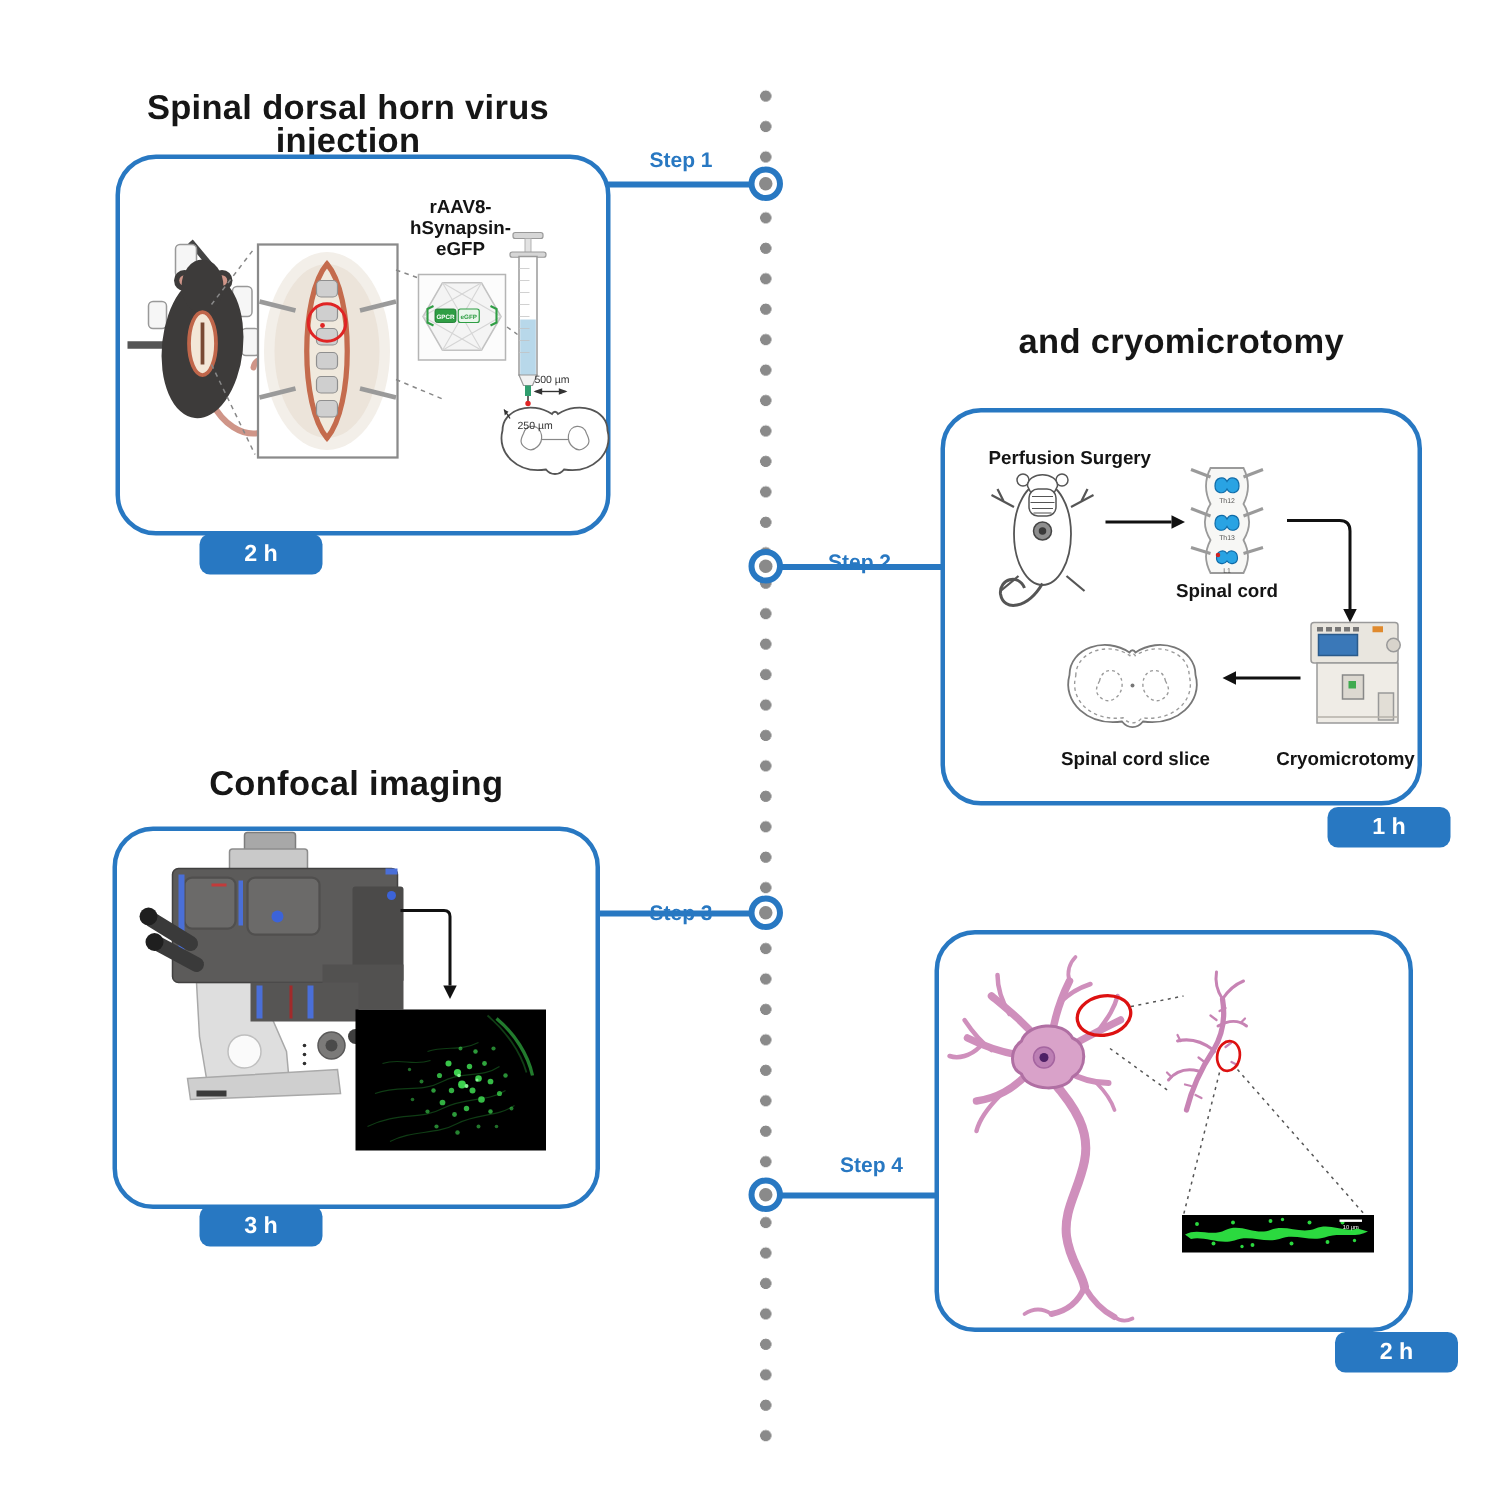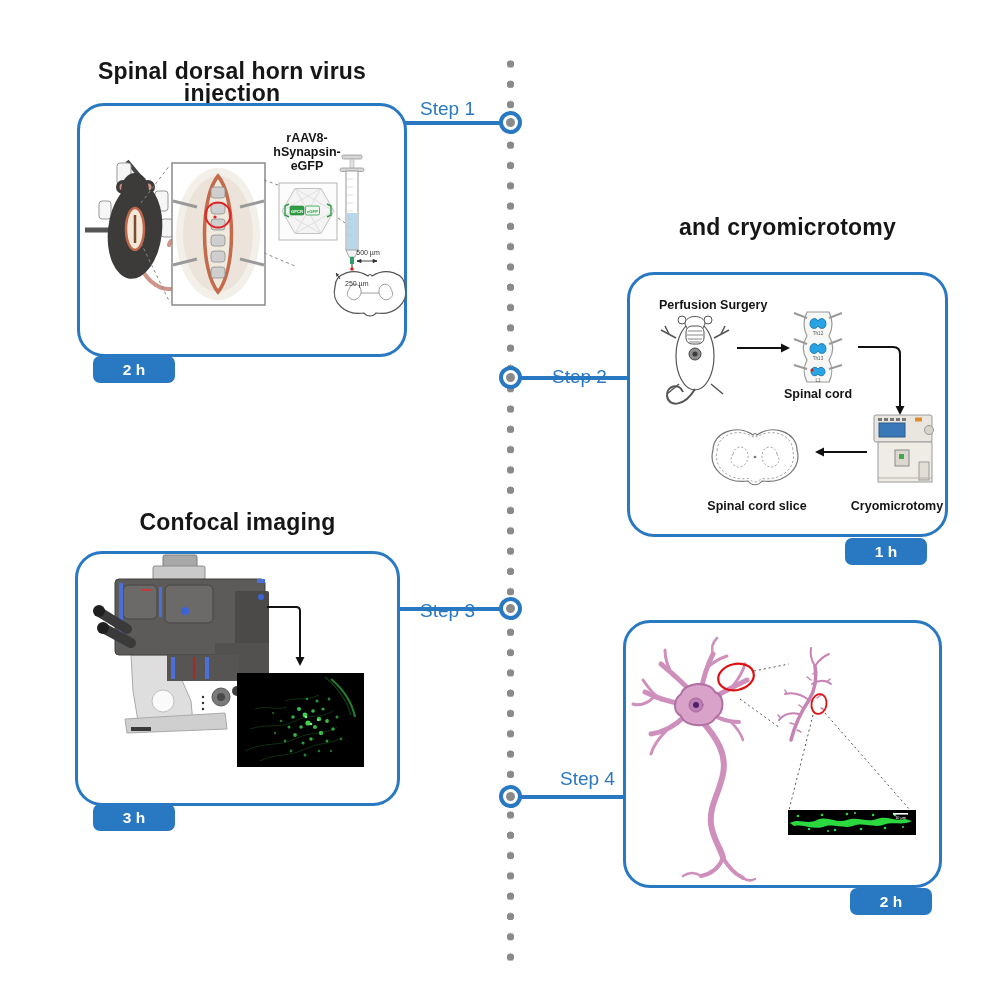--- a/index.html
+++ b/index.html
@@ -20,24 +20,24 @@
     position:absolute;border:3.5px solid var(--blue);border-radius:27px;
     background:#fff;box-sizing:border-box;
   }
   .title{
     position:absolute;font-weight:700;font-size:23px;color:#161616;
     text-align:center;line-height:22px;letter-spacing:.2px;
   }
   .badge{
     position:absolute;width:82px;height:27px;background:var(--blue);
     color:#fff;font-weight:700;font-size:15.5px;border-radius:7px;
-    display:flex;align-items:center;justify-content:center;z-index:6;
+    display:flex;align-items:center;justify-content:center;z-index:6;margin-left:40px;
   }
   .step-label{
-    position:absolute;color:var(--blue);font-weight:400;font-size:19px;z-index:5;
+    position:absolute;color:var(--blue);font-weight:700;font-size:14px;z-index:5;
   }
   .step-line{position:absolute;height:3.5px;background:var(--blue);z-index:3;}
   .marker{
     position:absolute;width:23px;height:23px;border:4px solid var(--blue);
     border-radius:50%;background:#fff;box-sizing:border-box;z-index:4;
     display:flex;align-items:center;justify-content:center;
   }
   .marker i{width:9px;height:9px;border-radius:50%;background:var(--dot);display:block;}
   svg{position:absolute;overflow:visible;}
   svg text{font-family:"Liberation Sans",sans-serif;}

